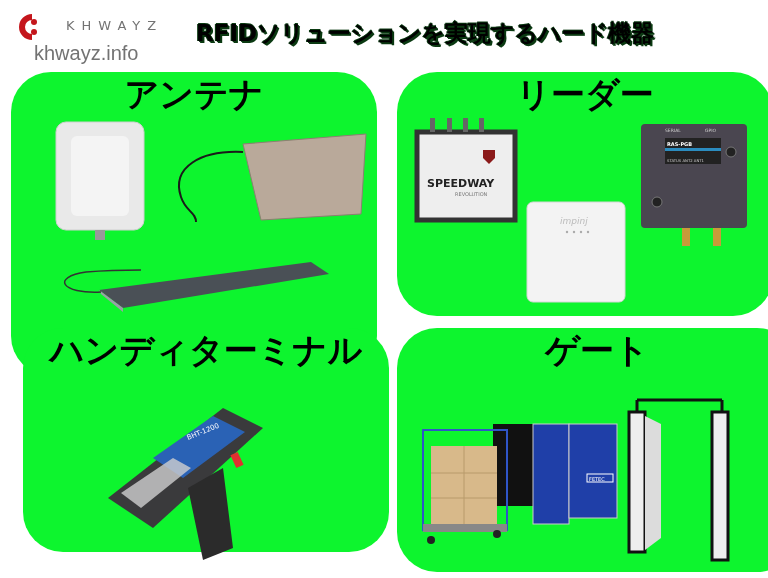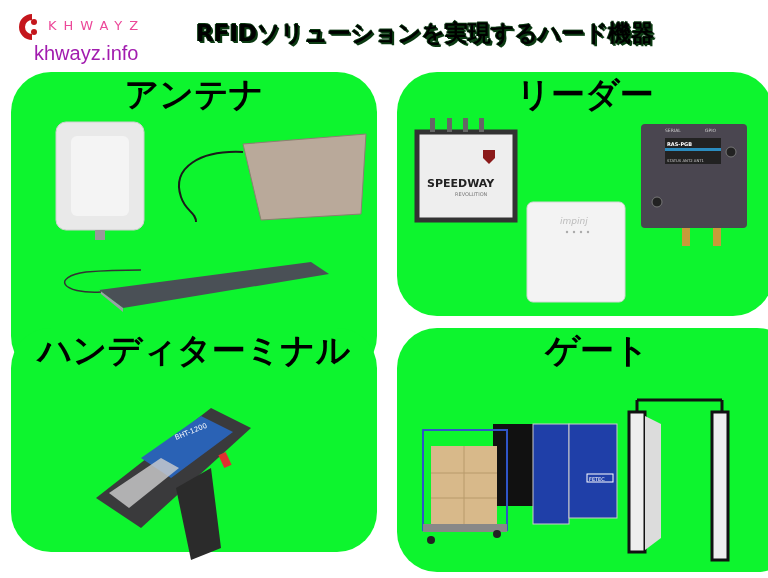--- a/index.html
+++ b/index.html
@@ -1,26 +1,26 @@
 <!DOCTYPE html>
 <html><head>
 <meta charset="utf-8">
 <style>
   html, body { margin:0; padding:0; }
   body { width:768px; height:578px; background:#ffffff; position:relative; overflow:hidden; font-family:"DejaVu Sans", sans-serif; }
   .logo { position:absolute; left:14px; top:12px; width:170px; height:52px; }
   .logo-mark { position:absolute; left:2px; top:2px; width:26px; height:26px; }
-  .logo-word { position:absolute; left:34px; top:6px; font-family:"DejaVu Sans", sans-serif; font-size:13px; letter-spacing:7px; color:#ec4899; }
-  .logo-url { position:absolute; left:20px; top:30px; font-family:"Liberation Sans", sans-serif; font-size:20px; color:#a21caf; }
+  .logo-word { position:absolute; left:52px; top:6px; font-family:"DejaVu Sans", sans-serif; font-size:13px; letter-spacing:7px; color:#737373; }
+  .logo-url { position:absolute; left:20px; top:30px; font-family:"Liberation Sans", sans-serif; font-size:20px; color:#737373; }
   .headline { position:absolute; left:196px; top:14px; width:540px; height:38px; font-family:"DejaVu Sans", sans-serif; font-weight:bold; font-size:23px; color:#000000; letter-spacing:0px; text-shadow: 1px 1px 0 #0b3a12, 2px 2px 0 #0b3a12, -1px 0 0 #0b3a12, 0 -1px 0 #0b3a12; white-space:nowrap; line-height:38px; }
   .panel { position:absolute; background:#0df52e; border-radius:40px; }
   .panel-title { position:absolute; left:0; right:0; text-align:center; font-family:"DejaVu Sans", sans-serif; font-weight:bold; color:#000; font-size:34px; line-height:40px; top:2px; }
   #p1 { left:11px; top:72px; width:366px; height:304px; }
   #p2 { left:397px; top:72px; width:360px; height:244px;padding-left:16px; }
-  #p3 { left:11px; top:328px; width:366px; height:224px; }
+  #p3 { left:23px; top:328px; width:366px; height:224px; }
   #p4 { left:397px; top:328px; width:360px; height:244px;padding-left:40px; }
   .obj { position:absolute; }
 </style>
 </head>
 <body>
 
 <div class="logo">
   <svg class="logo-mark" viewBox="0 0 26 26">
     <path d="M16 3 A10 10 0 1 0 16 23" fill="none" stroke="#c4161c" stroke-width="6"></path>
     <circle cx="18" cy="8" r="3" fill="#c4161c"></circle>

